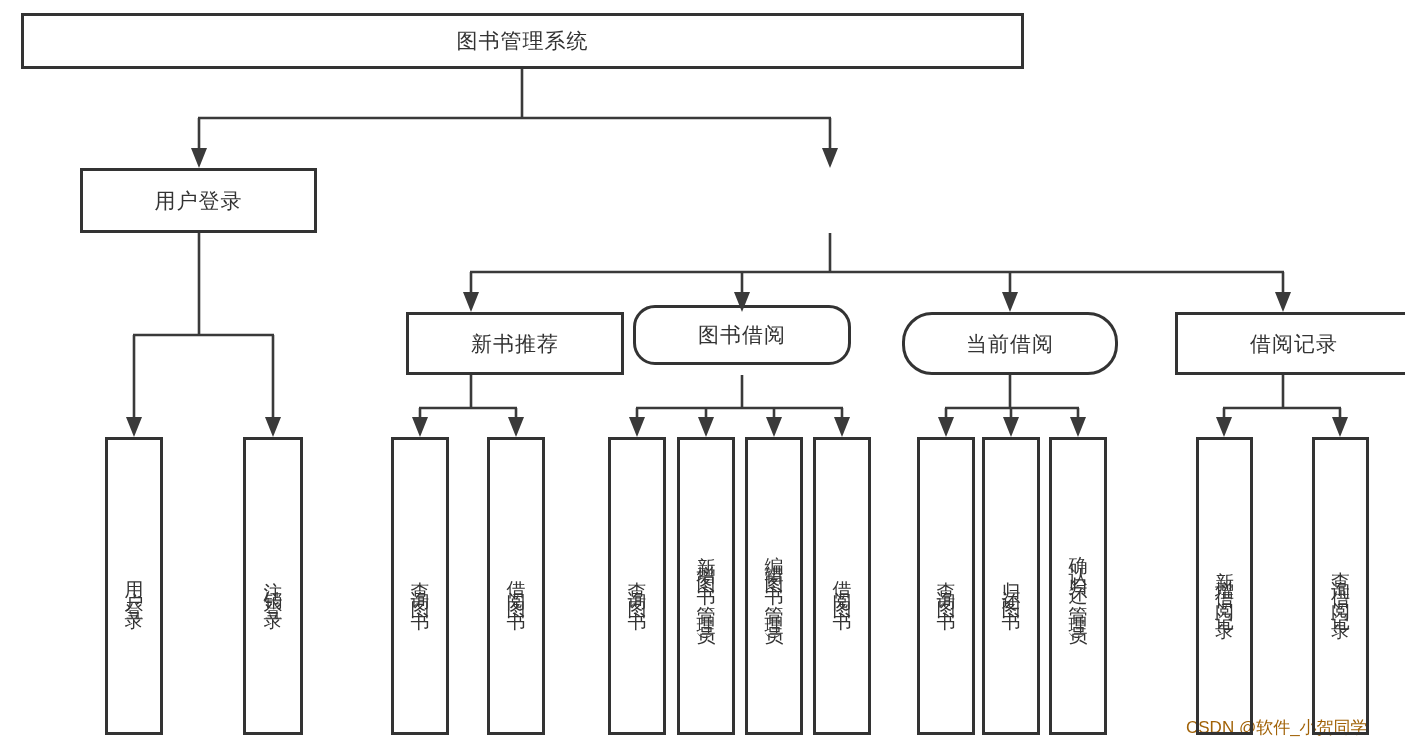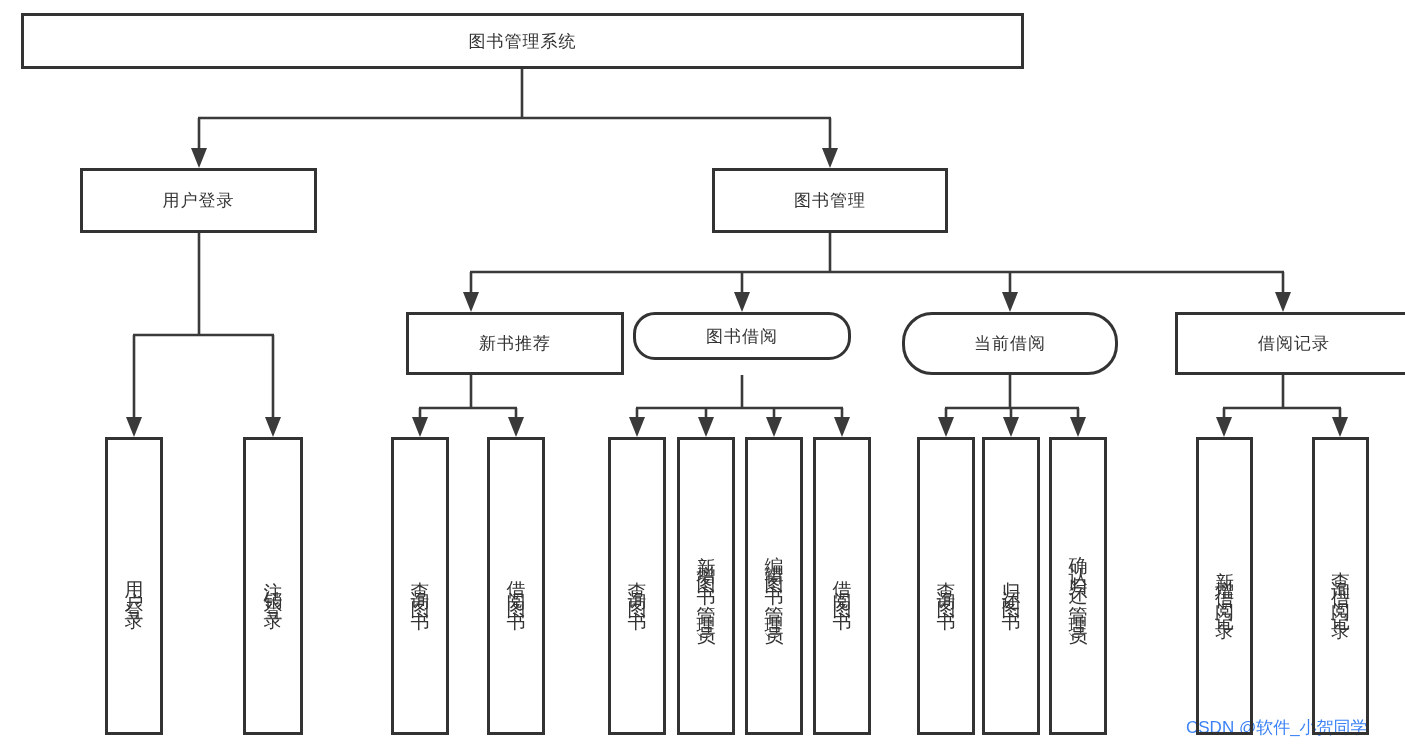--- a/index.html
+++ b/index.html
@@ -33,36 +33,36 @@
     box-sizing: border-box;
     border: 3px solid #333333;
     background: transparent;
     display: flex;
     align-items: center;
     justify-content: center;
     color: #333333;
     z-index: 2;
   }
   .hbox {
-    font-size: 17px;
+    font-size: 21px;
     letter-spacing: 1px;
   }
   .vbox span {
     writing-mode: vertical-rl;
     text-orientation: mixed;
     font-size: 19px;
     letter-spacing: 10px;
     white-space: nowrap;
   }
   #watermark {
     position: absolute;
     left: 1186px;
     top: 716px;
     font-size: 17px;
-    color: #3b82f6;
+    color: #a16207;
     z-index: 1;
     white-space: nowrap;
   }
 </style>
 </head>
 <body>
 
 <div id="canvas">
 
   <svg id="connector-svg" width="1405" height="747" viewBox="0 0 1405 747">
@@ -127,28 +127,25 @@
     <polygon points="1332,417 1348,417 1340,437"></polygon>
   </svg>
 
   <div class="hbox" style="left:21px; top:13px; width:1003px; height:56px;">
     <span>图书管理系统</span>
   </div>
 
   <div class="hbox" style="left:80px; top:168px; width:237px; height:65px;">
     <span>用户登录</span>
   </div>
-  <div class="hbox" style="left:712px; top:168px; width:236px; height:65px;">
-    <span>图书管理</span>
-  </div>
 
   <div class="hbox" style="left:362px; top:312px; width:218px; height:63px;margin-left:44px;">
     <span>新书推荐</span>
   </div>
-  <div class="hbox" style="left:633px; top:312px; width:218px; height:48px;border-radius:22px;">
+  <div class="hbox" style="left:633px; top:305px; width:218px; height:60px;border-radius:22px;">
     <span>图书借阅</span>
   </div>
   <div class="hbox" style="left:902px; top:312px; width:216px; height:63px;border-radius:30px;">
     <span>当前借阅</span>
   </div>
   <div class="hbox" style="left:1175px; top:312px; width:238px; height:63px;">
     <span>借阅记录</span>
   </div>
 
   <div class="vbox" style="left:105px; top:437px; width:58px; height:298px;">

